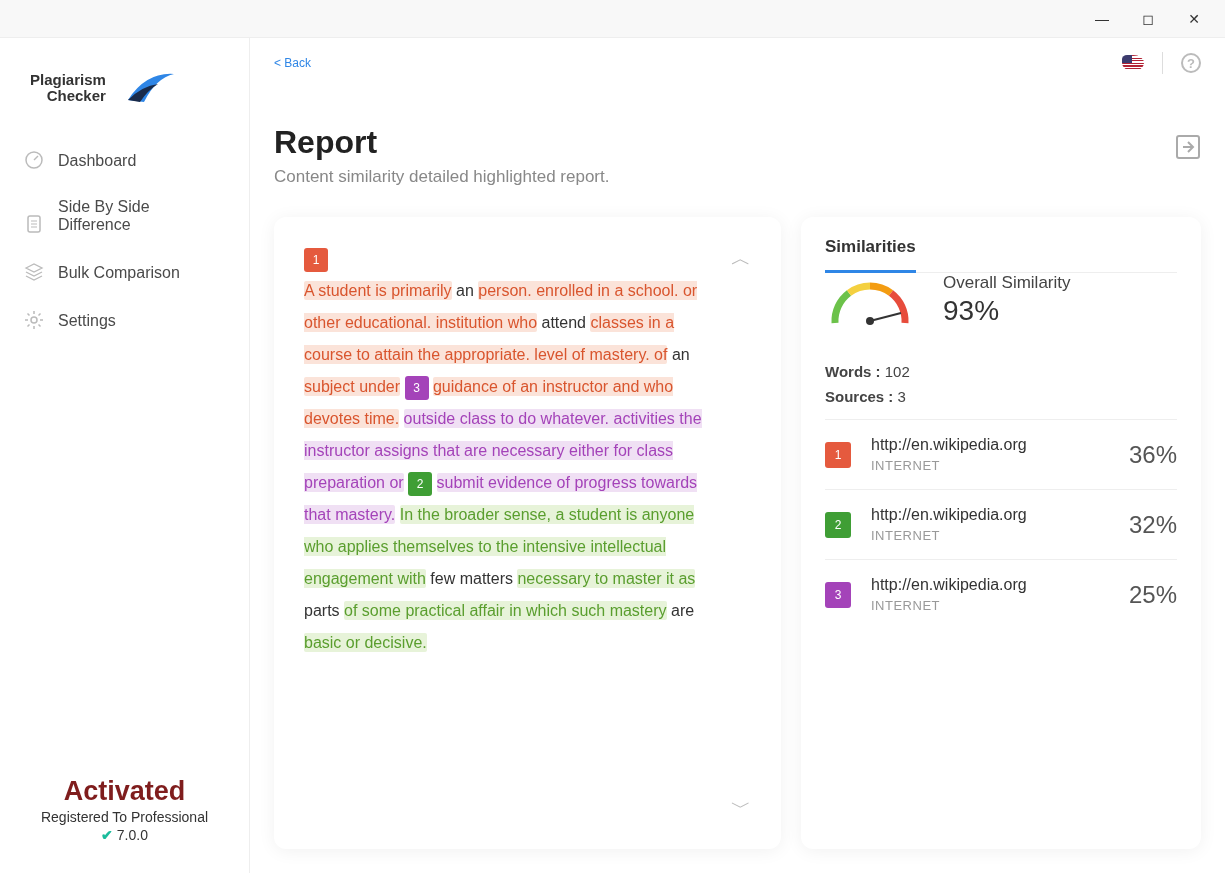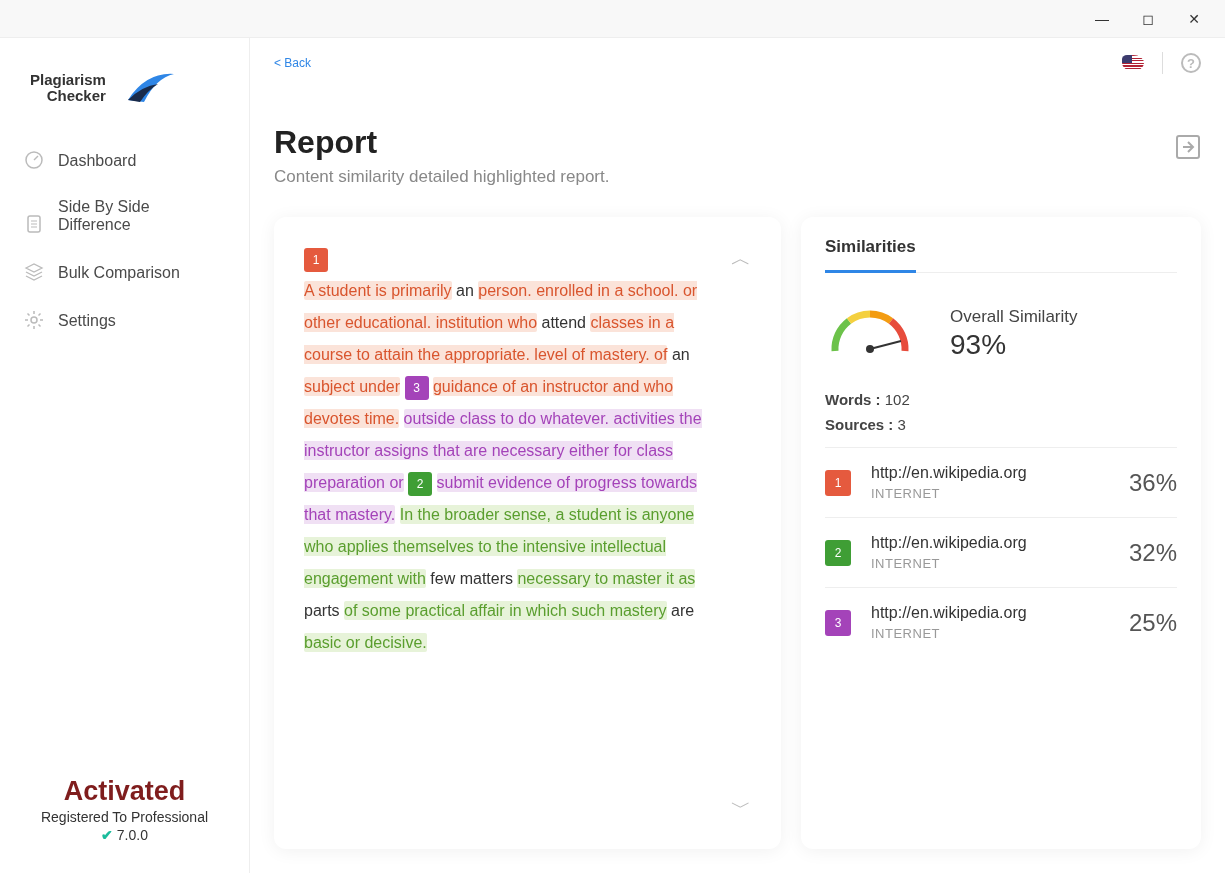--- a/index.html
+++ b/index.html
@@ -39,21 +39,21 @@
 .b-orange { background:#e55a3e; }
 .b-green { background:#3f9e35; }
 .b-purple { background:#a443b9; }
 .hl { border-radius:2px; padding:1px 0; }
 .hl-orange { color:#d9552e; background:#fbe3d9; }
 .hl-green { color:#5a9e2e; background:#e7f3d9; }
 .hl-purple { color:#a443b9; background:#f0e0f4; }
 .sim-card { width:400px; background:#fff; border-radius:12px; box-shadow:0 2px 18px rgba(0,0,0,.06); padding:20px 24px; }
 .sim-title { font-size:17px; font-weight:600; color:#333; padding-bottom:13px; border-bottom:3px solid #2f86e6; display:inline-block; }
 .sim-hr { height:1px; background:#eee; margin-top:-1px; }
-.gauge-row { display:flex; align-items:flex-end; gap:35px; margin-top:28px; }
+.gauge-row { display:flex; align-items:flex-start; gap:28px; }
 .gauge { width:90px; height:60px; position:relative; }
 .ov-lbl { font-size:17px; color:#444; }
 .ov-val { font-size:28px; font-weight:500; color:#333; margin-top:2px; }
 .meta { margin-top:30px; font-size:15px; color:#444; }
 .meta div { margin-bottom:8px; }
 .meta b { font-weight:600; }
 .src-list { margin-top:14px; }
 .src { display:flex; align-items:center; gap:20px; padding:16px 0; border-top:1px solid #eee; }
 .src .badge { width:26px; height:26px; }
 .src-mid { flex:1; }

